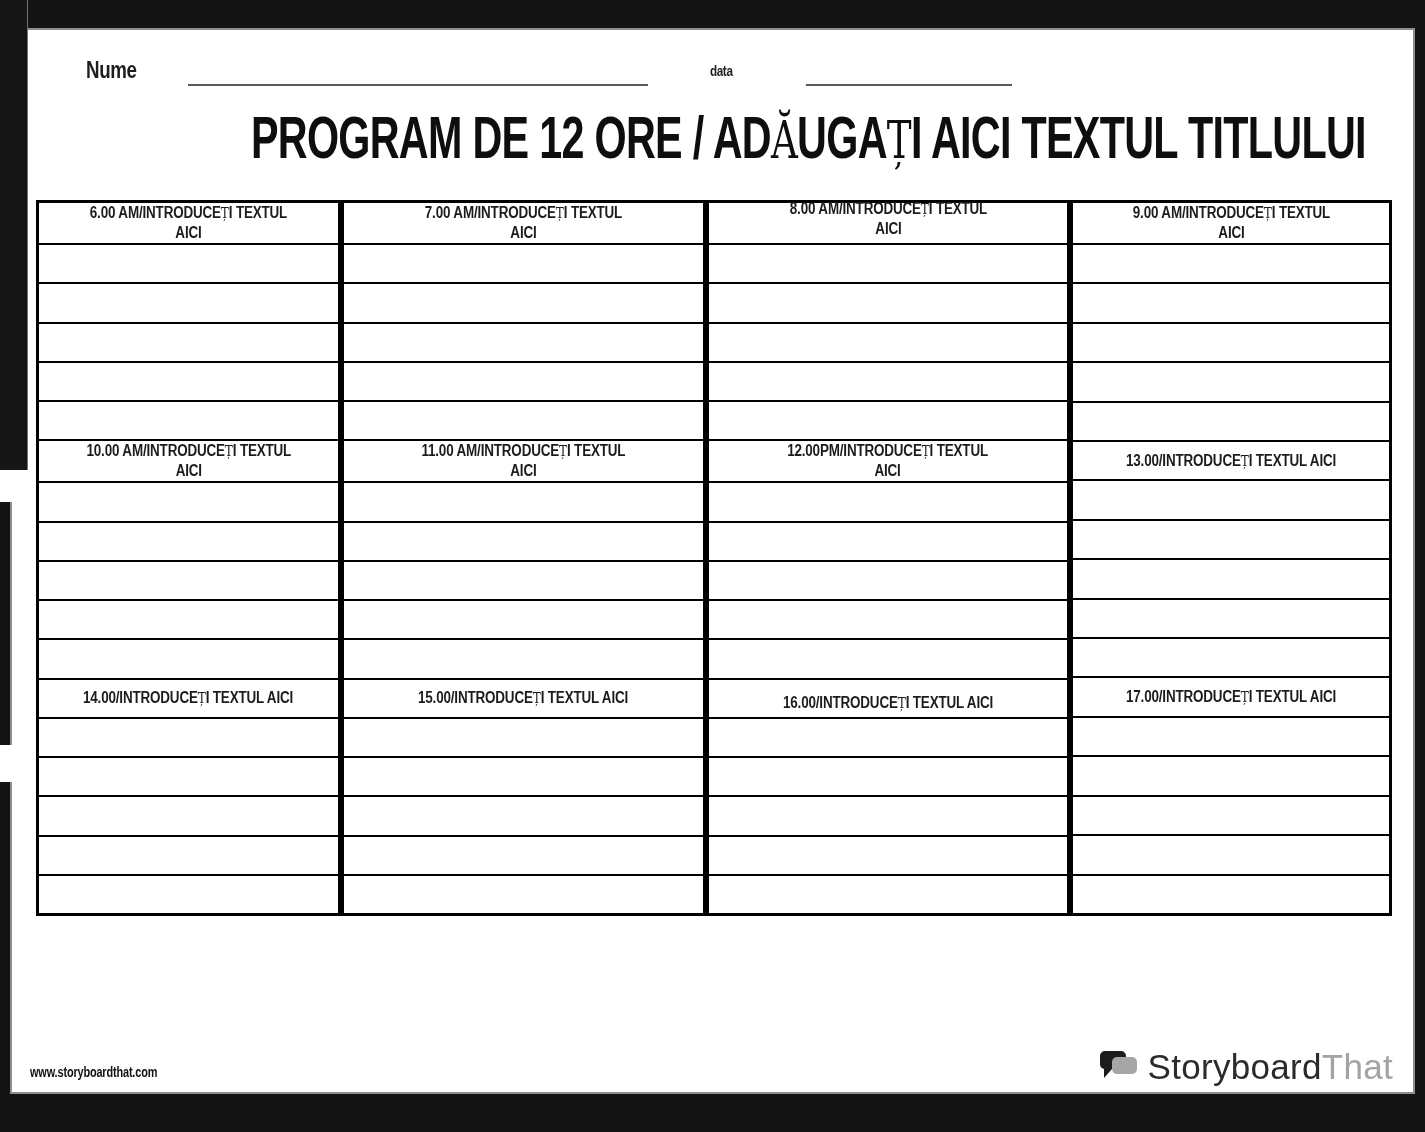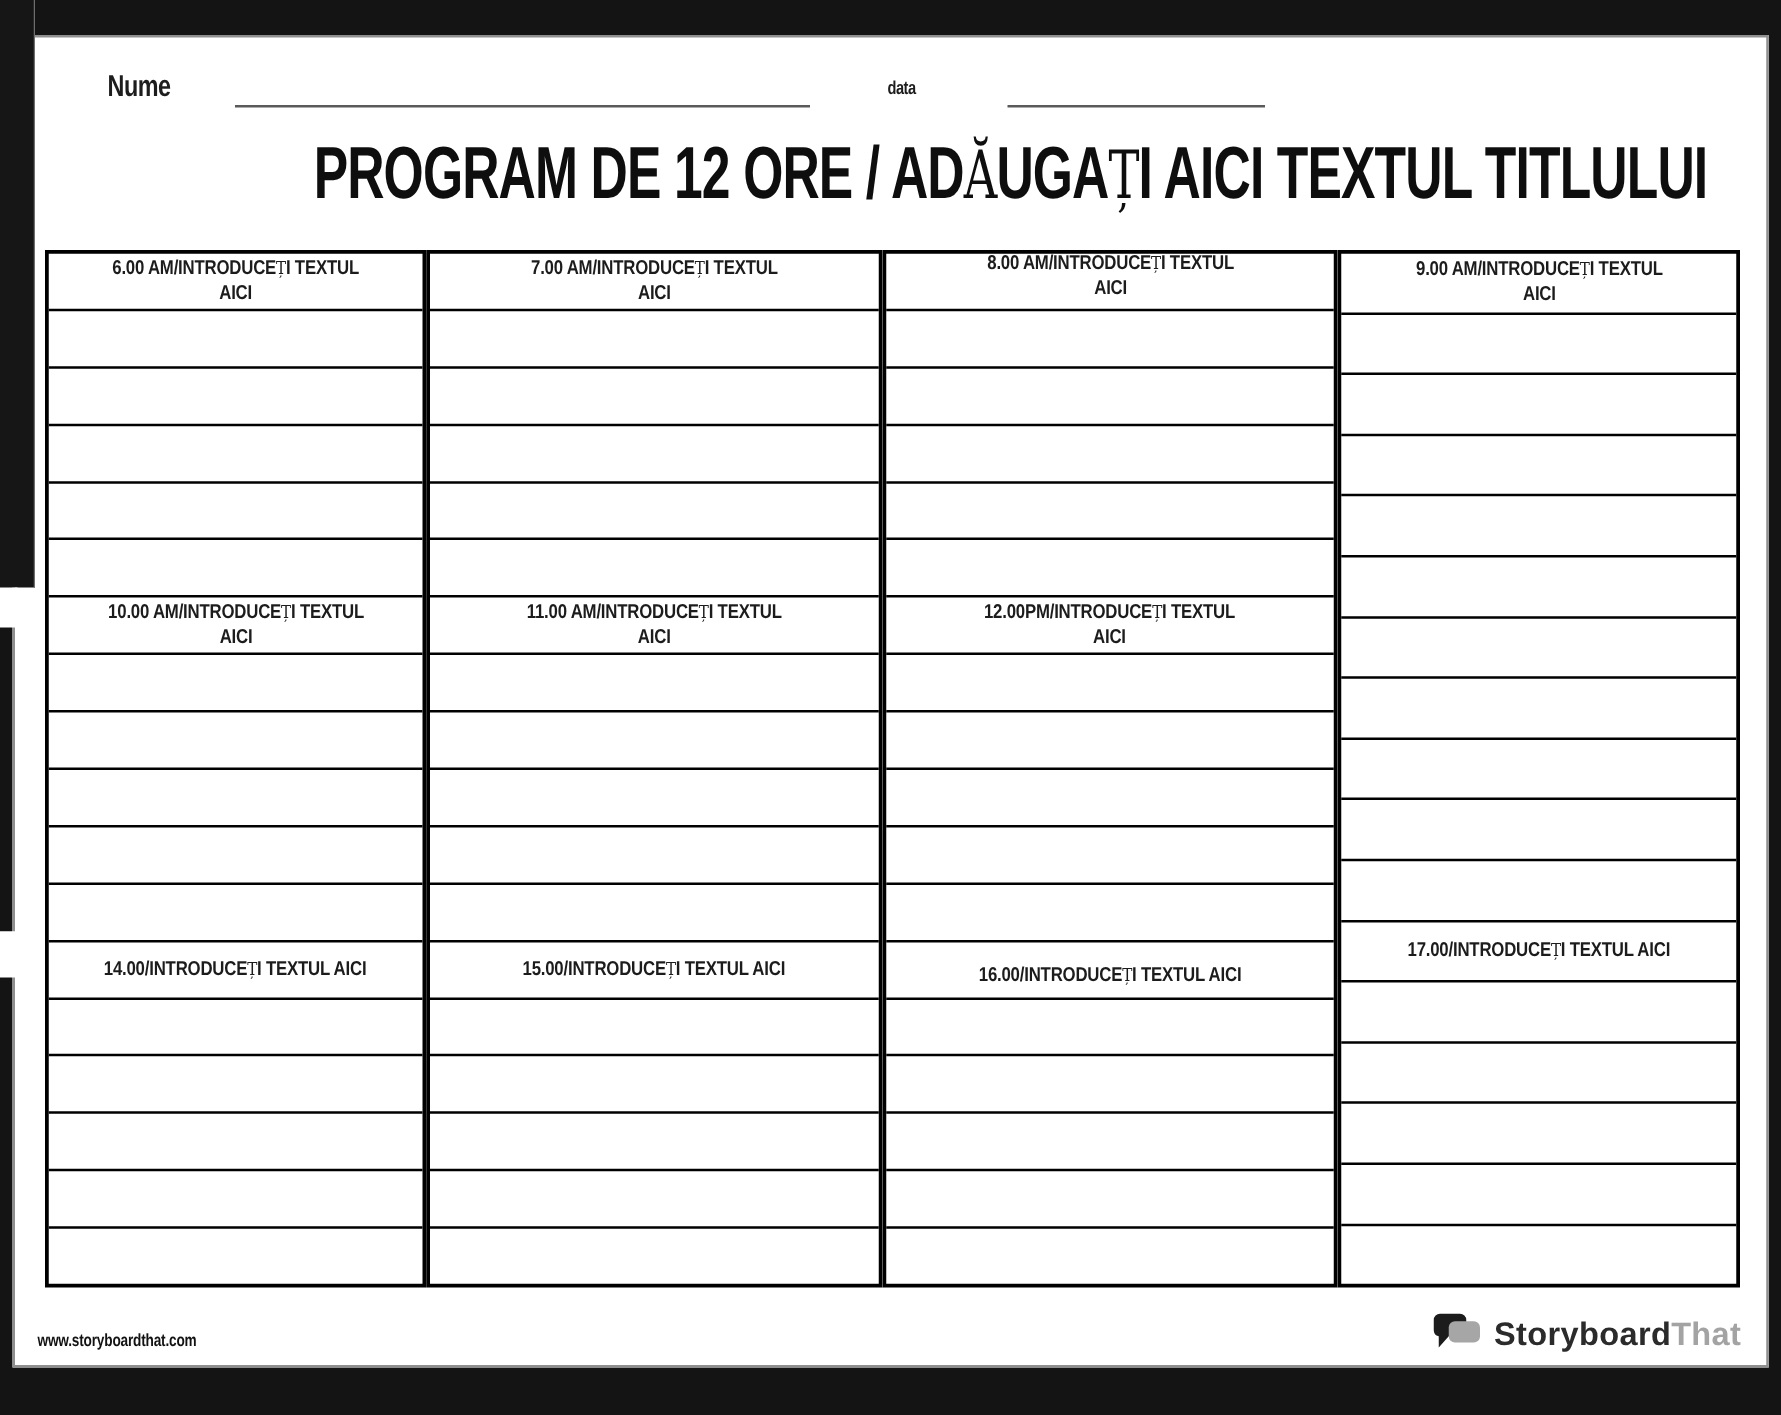--- a/index.html
+++ b/index.html
@@ -47,21 +47,21 @@
   .title-text{
     display:inline-block;
     transform:scaleX(0.70);transform-origin:50% 50%;
     font-size:59px;font-weight:bold;color:#0e0e0e;
     letter-spacing:-1px;line-height:56px;
   }
 
   
   .schedule{
     position:absolute;left:36px;top:200px;
-    width:1356px;height:830px;
+    width:1356px;height:716px;
     display:flex;flex-direction:row;
   }
   .col{
     box-sizing:border-box;border:3px solid #000;
     display:flex;flex-direction:column;background:#fff;
   }
   .col-idx-0{width:305px;}
   .col-idx-1{width:365px;}
   .col-idx-2{width:364px;}
   .col-idx-3{width:322px;}
@@ -84,21 +84,21 @@
 
   .footer-url{
     position:absolute;left:30px;top:1064px;
     font-size:14px;font-weight:bold;color:#121212;letter-spacing:-0.2px;text-align:center;
   }
   .logo{
     position:absolute;right:32px;top:1048px;height:38px;
     display:flex;align-items:center;
   }
   .logo svg{display:block;margin-right:8px;}
-  .logo-text{font-size:26px;font-weight:700;letter-spacing:0.3px;color:#2b2b2b;}
+  .logo-text{font-size:35px;font-weight:400;letter-spacing:0.3px;color:#2b2b2b;}
   .logo-text .that{color:#a3a3a3;}
 </style>
 </head>
 <body>
 
 <div class="page"></div>
 
 <div class="edge-overlay"></div>
 <div class="notch notch1"></div>
 <div class="notch notch2"></div>
@@ -184,20 +184,21 @@
       <div class="cell"></div>
     </div>
     <div class="col col-idx-3">
       <div class="cell hdr hdr-g0"><span class="txt">9.00 AM/INTRODUCE<span class="ff">Ț</span>I TEXTUL
 AICI</span></div>
       <div class="cell"></div>
       <div class="cell"></div>
       <div class="cell"></div>
       <div class="cell"></div>
       <div class="cell"></div>
+      <div class="cell hdr hdr-g1"><span class="txt">13.00/INTRODUCE<span class="ff">Ț</span>I TEXTUL AICI</span></div>
       <div class="cell"></div>
       <div class="cell"></div>
       <div class="cell"></div>
       <div class="cell"></div>
       <div class="cell"></div>
       <div class="cell hdr hdr-g2"><span class="txt">17.00/INTRODUCE<span class="ff">Ț</span>I TEXTUL AICI</span></div>
       <div class="cell"></div>
       <div class="cell"></div>
       <div class="cell"></div>
       <div class="cell"></div>

